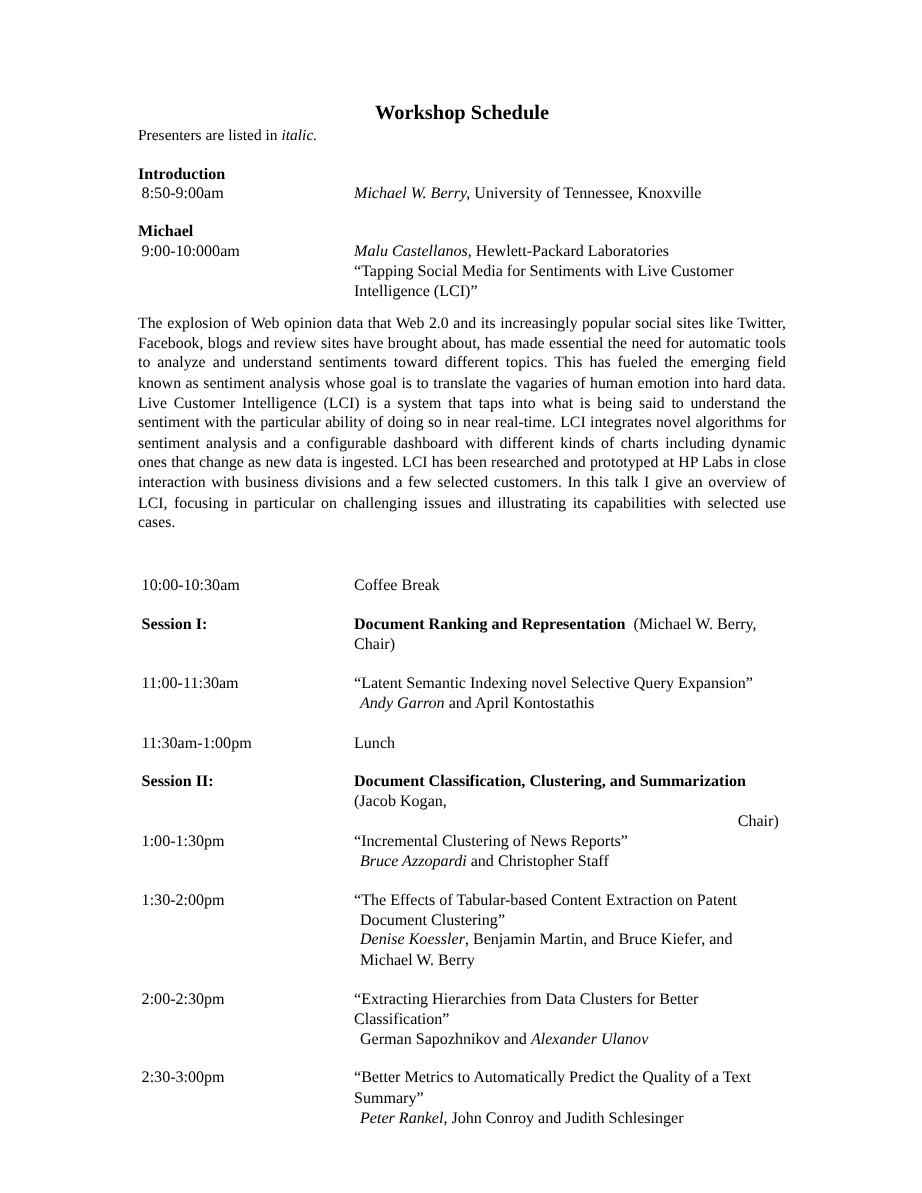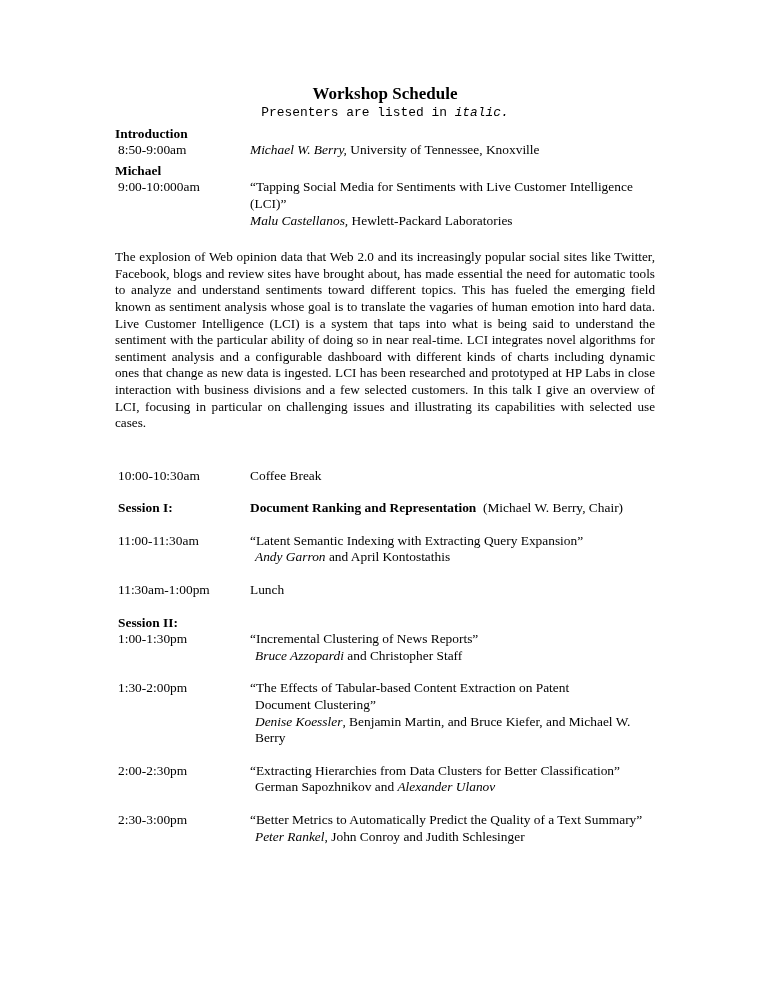--- a/index.html
+++ b/index.html
@@ -9,35 +9,35 @@
     margin:0 auto;
     background:#ffffff;
     box-sizing:border-box;
     padding:84px 113px 0 115px;
     font-family:"Liberation Serif", serif;
     font-size:13.4px;
     line-height:16.6px;
     color:#000;
   }
   .title { font-size:17px; font-weight:bold; text-align:center; line-height:20px; }
-  .subtitle { text-align:center; font-size:12.9px; margin-top:1px;font-family:Liberation Mono, monospace; }
+  .subtitle { text-align:left; font-size:12.9px; margin-top:1px; }
   .b { font-weight:bold; }
   .i { font-style:italic; }
   .pre { white-space:pre-wrap;margin-top:32px; }
-  .section-heading { margin-top:4px; font-weight:bold; }
-  .row { display:flex; }
+  .section-heading { margin-top:15px; font-weight:bold; }
+  .row { display:flex;gap:45px; }
   .row.gap { margin-top:16px; }
   .row.gap-lg { margin-top:36px; }
   .time { flex:0 0 135px; width:135px; padding-left:3px; box-sizing:border-box; }
   .desc { flex:1; min-width:0; }
   .authors { padding-left:5px; }
   .cont-line { padding-left:5px; }
   .abstract-heading { text-align:center; margin-top:14px; }
   .abstract {
-    margin:20px 0 0 0;
+    margin:10px 0 0 0;
     text-align:justify;
     font-size:13.2px;
     line-height:16.6px;
   }
   .chair-line { text-align:right; padding-right:6px; }
 </style>
 </head>
 <body>
 
 <div class="page">
@@ -48,53 +48,57 @@
   <div class="section-heading">Introduction</div>
   <div class="row">
     <div class="time">8:50-9:00am</div>
     <div class="desc"><span class="i">Michael W. Berry,</span><span> University of Tennessee, Knoxville</span></div>
   </div>
 
   <div class="section-heading">Michael</div>
   <div class="row">
     <div class="time">9:00-10:000am</div>
     <div class="desc">
+      <div><span class="i">Malu Castellanos,</span><span> Hewlett-Packard Laboratories</span></div>
       <div>“Tapping Social Media for Sentiments with Live Customer Intelligence (LCI)”</div>
-      <div><span class="i">Malu Castellanos,</span><span> Hewlett-Packard Laboratories</span></div>
     </div>
   </div>
 
   <p class="abstract">The explosion of Web opinion data that Web 2.0 and its increasingly popular social sites like Twitter, Facebook, blogs and review sites have brought about, has made essential the need for automatic tools to analyze and understand sentiments toward different topics. This has fueled the emerging field known as sentiment analysis whose goal is to translate the vagaries of human emotion into hard data. Live Customer Intelligence (LCI) is a system that taps into what is being said to understand the sentiment with the particular ability of doing so in near real-time. LCI integrates novel algorithms for sentiment analysis and a configurable dashboard with different kinds of charts including dynamic ones that change as new data is ingested. LCI has been researched and prototyped at HP Labs in close interaction with business divisions and a few selected customers. In this talk I give an overview of LCI, focusing in particular on challenging issues and illustrating its capabilities with selected use cases.</p>
 
   <div class="row gap-lg">
     <div class="time">10:00-10:30am</div>
     <div class="desc">Coffee Break</div>
   </div>
 
   <div class="row gap">
     <div class="time b">Session I:</div>
     <div class="desc"><span class="b">Document Ranking and Representation</span><span class="pre">  (Michael W. Berry, Chair)</span></div>
   </div>
 
 
   <div class="row gap">
     <div class="time">11:00-11:30am</div>
     <div class="desc">
-      <div>“Latent Semantic Indexing with Extracting Query Expansion”</div>
+      <div>“Latent Semantic Indexing novel Selective Query Expansion”</div>
       <div class="authors"><span></span><span class="i">Andy Garron</span><span> and April Kontostathis</span></div>
     </div>
   </div>
 
   <div class="row gap">
     <div class="time">11:30am-1:00pm</div>
     <div class="desc">Lunch</div>
   </div>
 
   <div class="row gap">
     <div class="time b">Session II:</div>
+    <div class="desc">
+      <div><span class="b">Document Classification, Clustering, and Summarization</span><span class="pre">  (Jacob Kogan,</span></div>
+      <div class="chair-line">Chair)</div>
+    </div>
   </div>
 
   <div class="row">
     <div class="time">1:00-1:30pm</div>
     <div class="desc">
       <div>“Incremental Clustering of News Reports”</div>
       <div class="authors"><span></span><span class="i">Bruce Azzopardi</span><span> and Christopher Staff</span></div>
     </div>
   </div>
 

